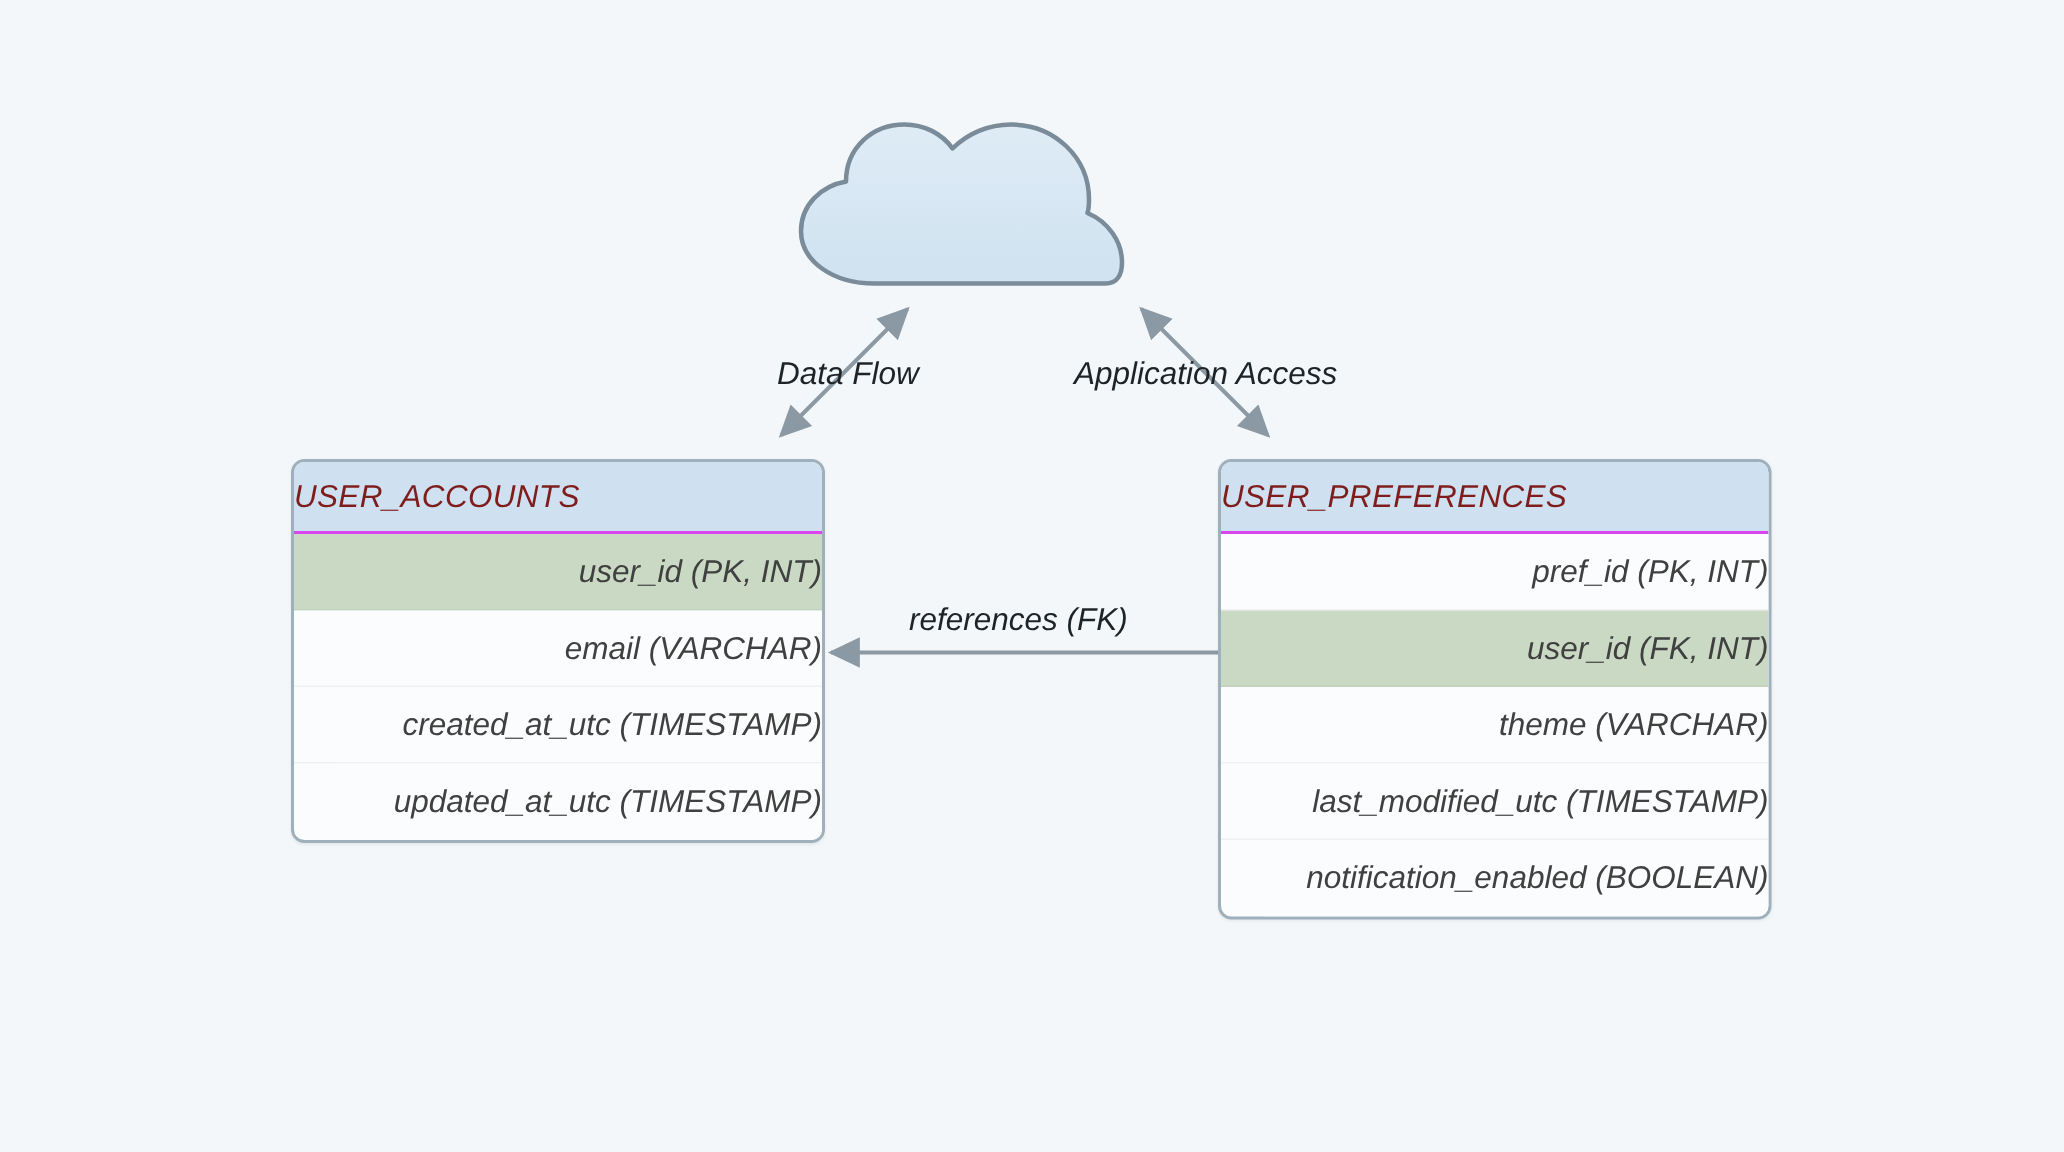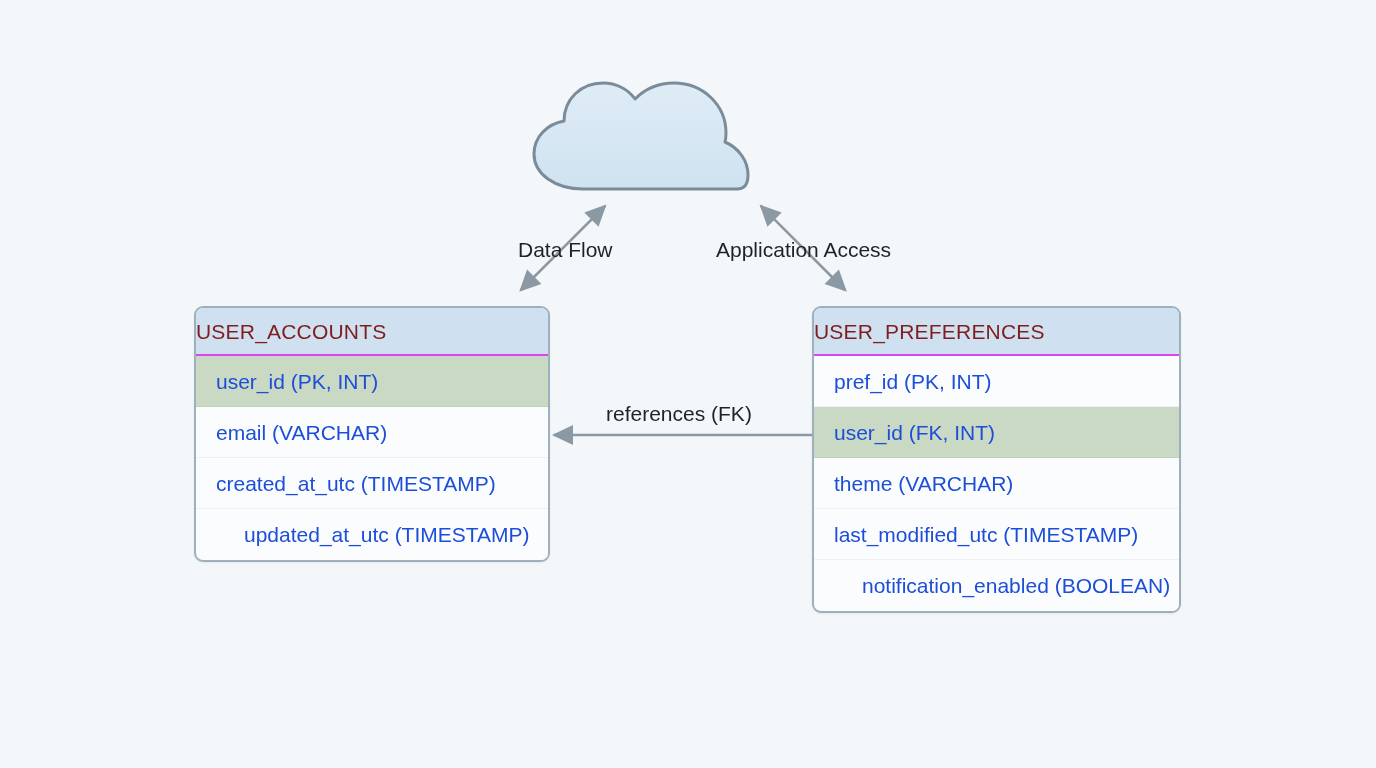--- a/index.html
+++ b/index.html
@@ -12,20 +12,21 @@
     background: #f4f7f9;
     font-family: "Liberation Sans", sans-serif;
     overflow: hidden;
     position: relative;
   }
   #canvas {
     position: absolute;
     inset: 0;
     width: 1376px;
     height: 768px;
+    font-style: italic;
   }
   #edge-layer {
     position: absolute;
     left: 0;
     top: 0;
     width: 1376px;
     height: 768px;
     pointer-events: none;
   }
 
@@ -53,25 +54,26 @@
   }
   .entity-rows {
     display: block;
   }
   .attr-row {
     box-sizing: border-box;
     height: 51px;
     line-height: 51px;
     padding-left: 20px;
     font-size: 21px;
-    color: #1d4ed8;
+    color: #404040;
     background: #fbfcfd;
     border-bottom: 1px solid #eef1f3;
     white-space: nowrap;
     overflow: hidden;
+    text-align: right;
   }
   .attr-row:last-child {
     border-bottom: none;
     margin-left: 28px;
   }
   .attr-row.key {
     background: #c9d9c4;
     border-bottom: 1px solid #c0d1bb;
   }
 

